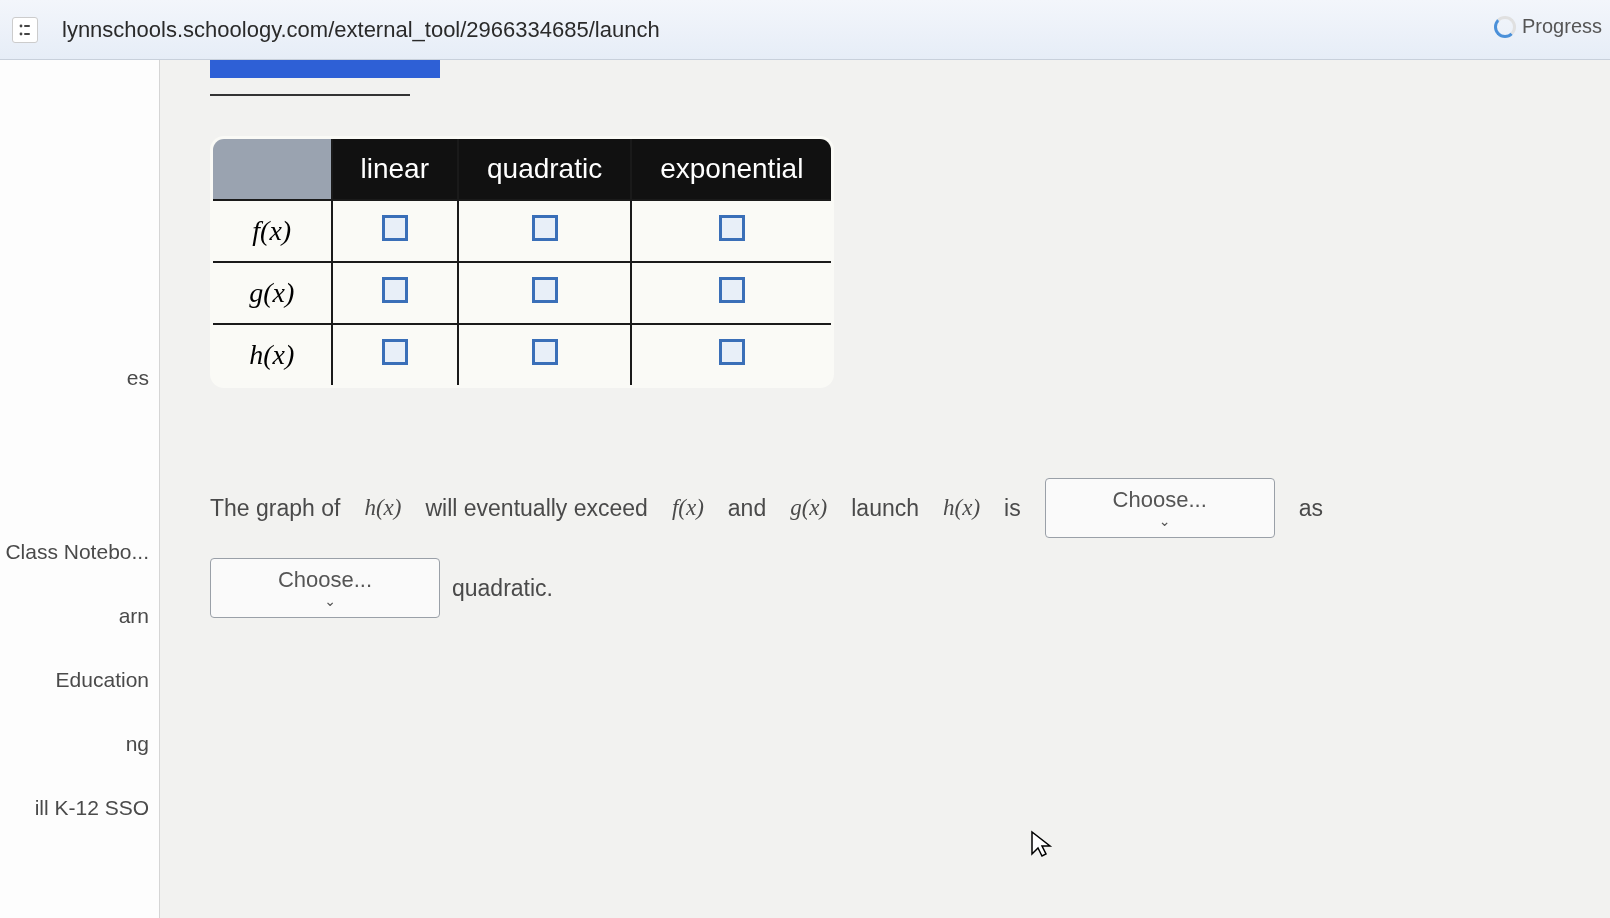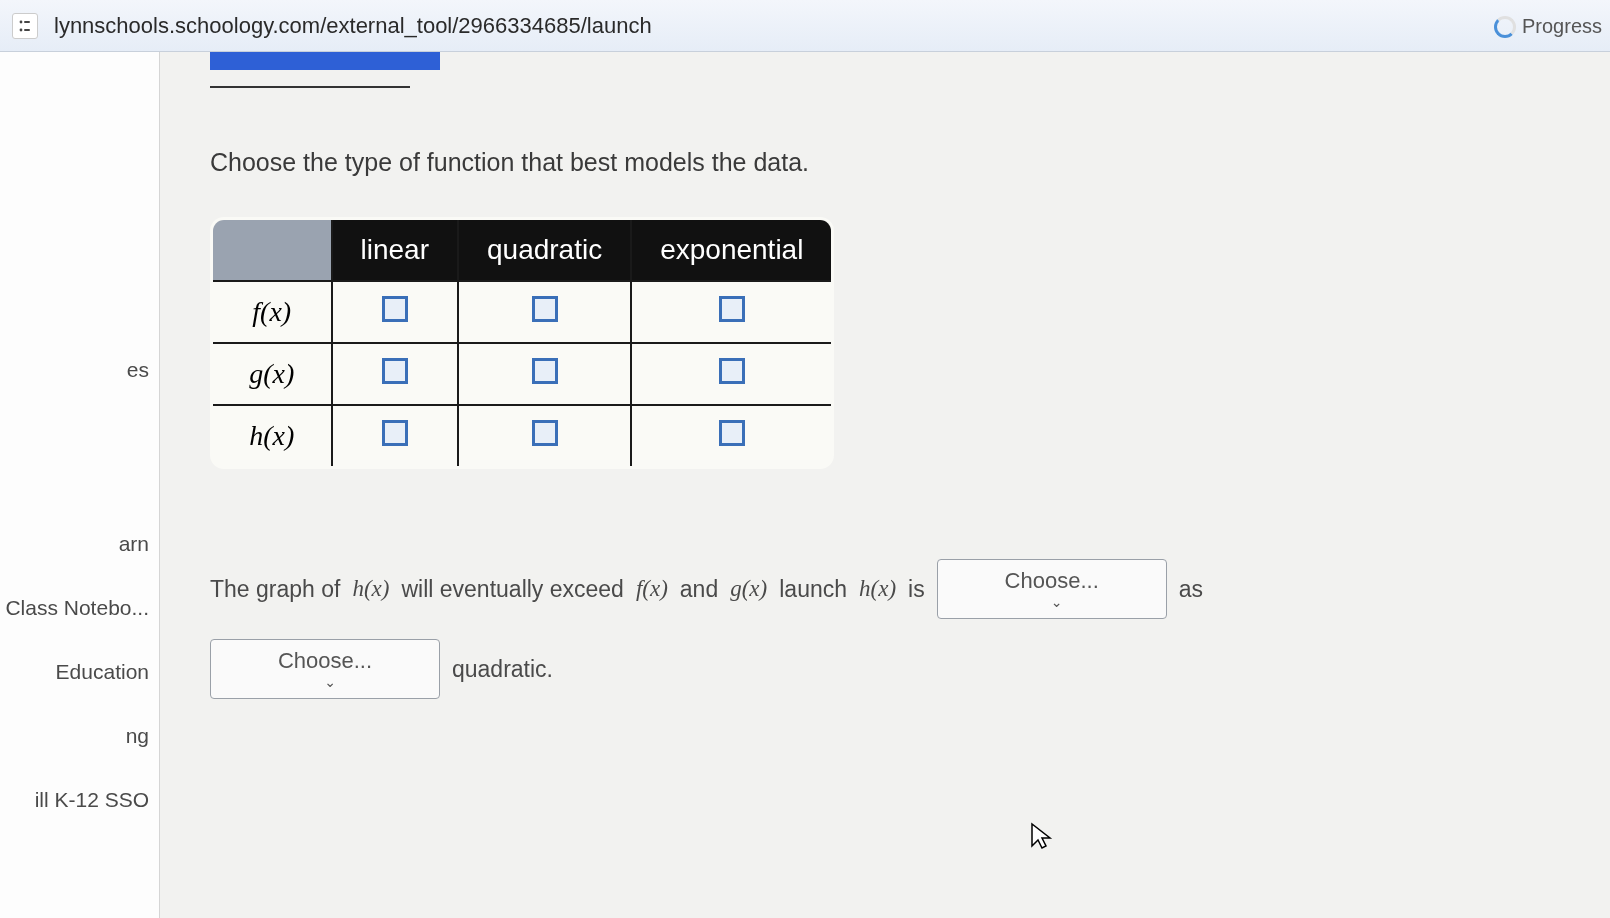--- a/index.html
+++ b/index.html
@@ -4,27 +4,27 @@
   <style>
     * { box-sizing: border-box; margin: 0; padding: 0; }
     body {
       font-family: Arial, Helvetica, sans-serif;
       background: #e8e8ea;
       width: 1610px;
       height: 918px;
       overflow: hidden;
     }
     .browser-bar {
-      height: 52px;
+      height: 60px;
       background: linear-gradient(#f3f6fb, #e6edf7);
       border-bottom: 1px solid #c8d0db;
       display: flex;
       align-items: center;
       padding: 0 12px;
-      gap: 16px;
+      gap: 24px;
       box-shadow: 0 1px 3px rgba(0,0,0,0.15);
     }
     .site-icon {
       width: 26px;
       height: 26px;
       background: #fff;
       border: 1px solid #ccc;
       border-radius: 3px;
       display: flex;
       align-items: center;
@@ -137,21 +137,21 @@
       display: inline-block;
       cursor: pointer;
     }
     .bottom-sentence {
       margin: 90px 0 0 50px;
       font-size: 23px;
       color: #4a4a4a;
       display: flex;
       flex-wrap: wrap;
       align-items: center;
-      gap: 12px;
+      gap: 24px;
       max-width: 1300px;
     }
     .bottom-sentence .ital {
       font-style: italic;
       font-family: "Times New Roman", serif;
     }
     .dropdown {
       display: inline-flex;
       align-items: center;
       justify-content: space-between;
@@ -204,32 +204,31 @@
     <span class="progress-circle"></span>
     <span>Progress</span>
   </div>
 </div>
 
 <div class="main-wrap">
   <div class="sidebar">
     <div style="height:260px"></div>
     <div class="sidebar-item"><span>es</span></div>
     <div style="height:110px"></div>
+    <div class="sidebar-item"><span>Class Notebo...</span></div>
     <div class="sidebar-item"><span>arn</span></div>
-    <div class="sidebar-item"><span>Class Notebo...</span></div>
     <div class="sidebar-item"><span>Education</span></div>
     <div class="sidebar-item"><span>ng</span></div>
     <div class="sidebar-item"><span>ill K-12 SSO</span></div>
   </div>
 
   <div class="content-area">
     <div class="progress-bar-top"></div>
     <div class="underline-div"></div>
 
-    <div class="prompt-text">Choose the type of function that best models the data.</div>
 
     <table class="question-table">
       <tbody>
           <tr>
         <th class="corner"></th>
         <th>linear</th>
         <th>quadratic</th>
         <th>exponential</th>
       </tr>
       <tr>

